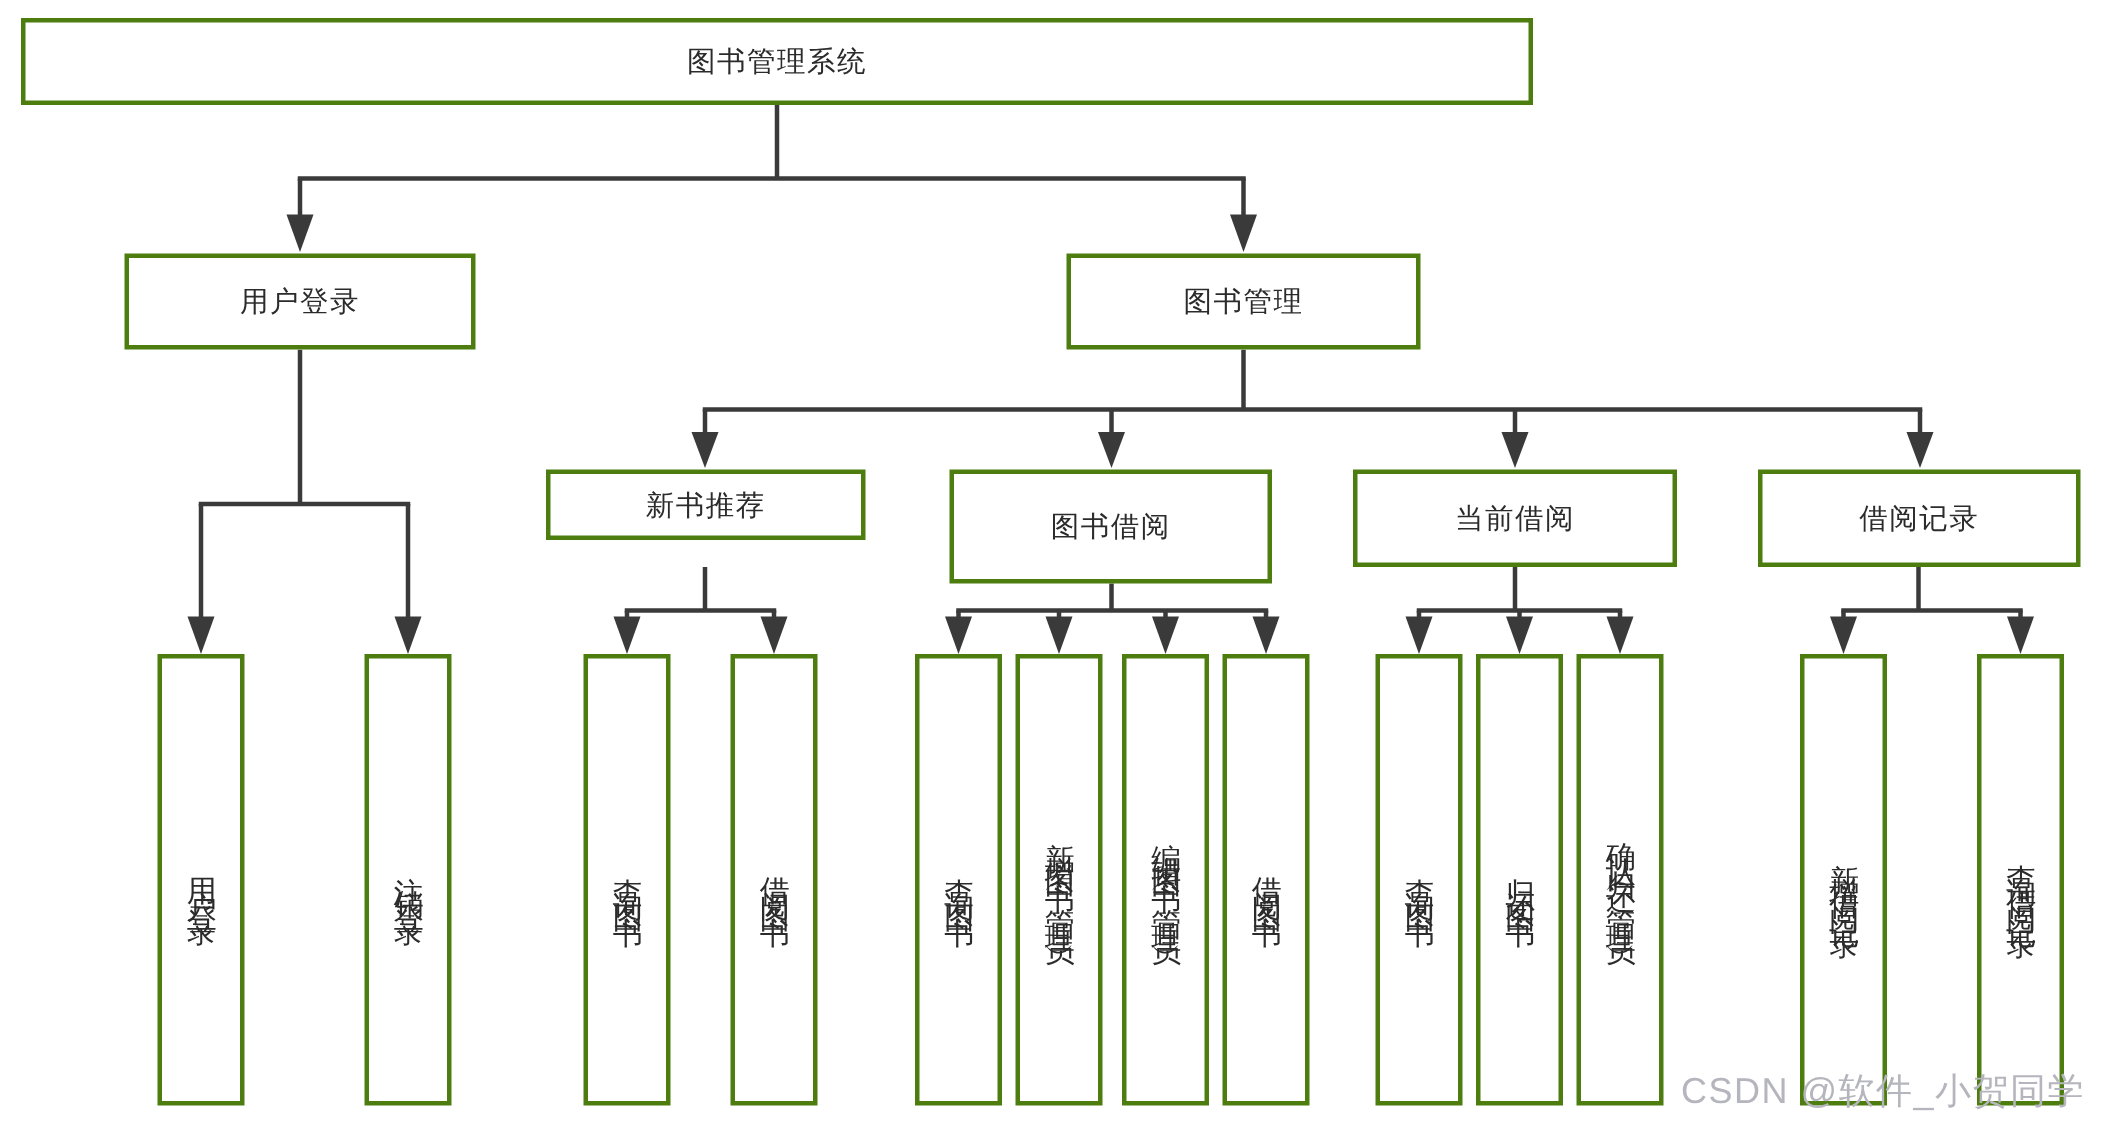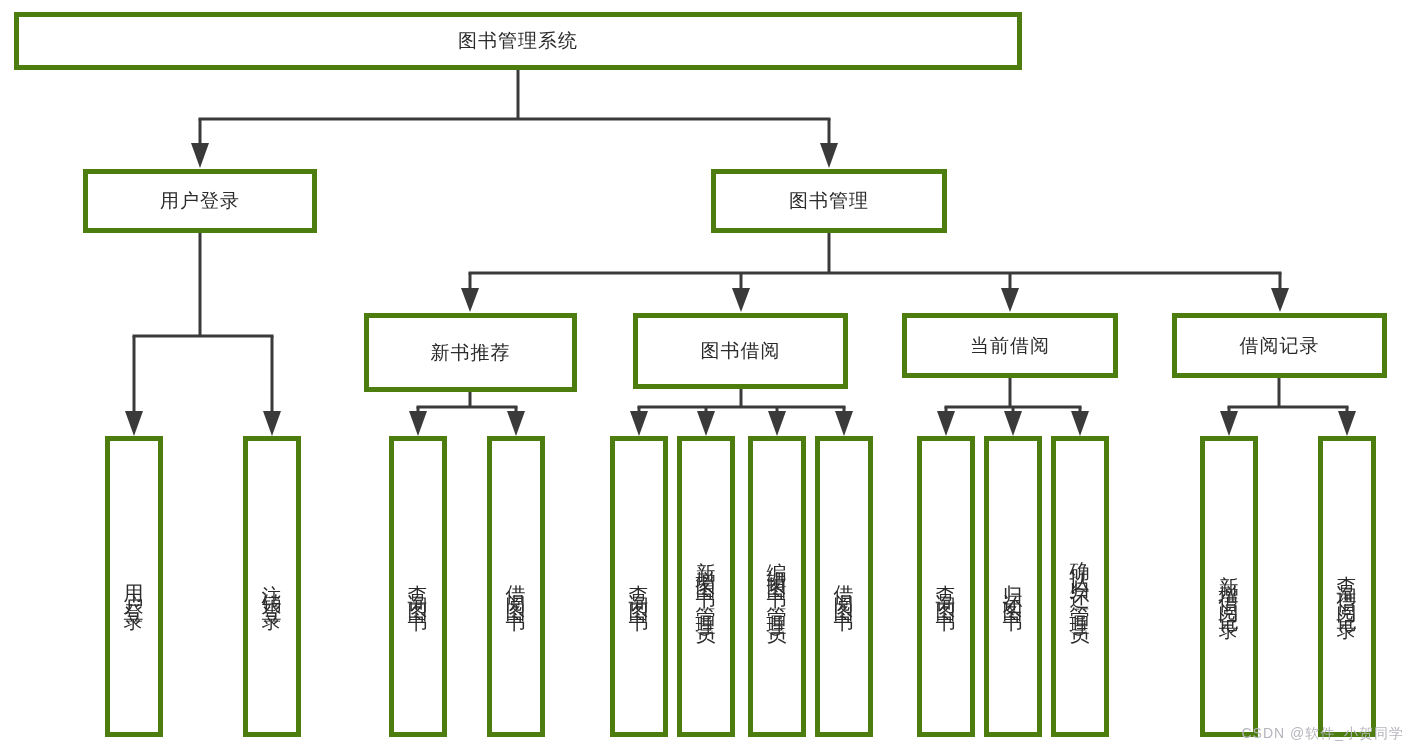--- a/index.html
+++ b/index.html
@@ -13,21 +13,21 @@
   }
   #connectors {
     position: absolute;
     left: 0; top: 0;
     z-index: 0;
   }
   .node {
     position: absolute;
     box-sizing: border-box;
     background: #ffffff;
-    border: 5px solid #4d7c0f;
+    border: 3px solid #4d7c0f;
     display: flex;
     align-items: center;
     justify-content: center;
     z-index: 1;
     color: #2b2b2b;
   }
   .node.h { 
     font-size: 19px;
     letter-spacing: 1px;
     white-space: nowrap;
@@ -36,24 +36,24 @@
     font-size: 20px;
   }
   .node.v .vtext {
     writing-mode: vertical-rl;
     text-orientation: mixed;
     letter-spacing: 9px;
     line-height: 26px;
   }
   #watermark {
     position: absolute;
-    right: 1px;
+    right: 15px;
     bottom: 4px;
     z-index: 2;
-    font-size: 14px;
+    font-size: 24px;
     color: #b5b5bd;
     letter-spacing: 1px;
     white-space: nowrap;
   }
 </style>
 </head>
 <body>
 
 <div id="stage">
 
@@ -134,21 +134,21 @@
     <span>图书管理系统</span>
   </div>
 
   <div class="node h" style="left:83px; top:169px; width:234px; height:64px;">
     <span>用户登录</span>
   </div>
   <div class="node h" style="left:711px; top:169px; width:236px; height:64px;text-align:right;">
     <span>图书管理</span>
   </div>
 
-  <div class="node h" style="left:364px; top:313px; width:213px; height:79px;">
+  <div class="node h" style="left:364px; top:313px; width:213px; height:47px;">
     <span>新书推荐</span>
   </div>
   <div class="node h" style="left:633px; top:313px; width:215px; height:76px;">
     <span>图书借阅</span>
   </div>
   <div class="node h" style="left:902px; top:313px; width:216px; height:65px;">
     <span>当前借阅</span>
   </div>
   <div class="node h" style="left:1172px; top:313px; width:215px; height:65px;">
     <span>借阅记录</span>

